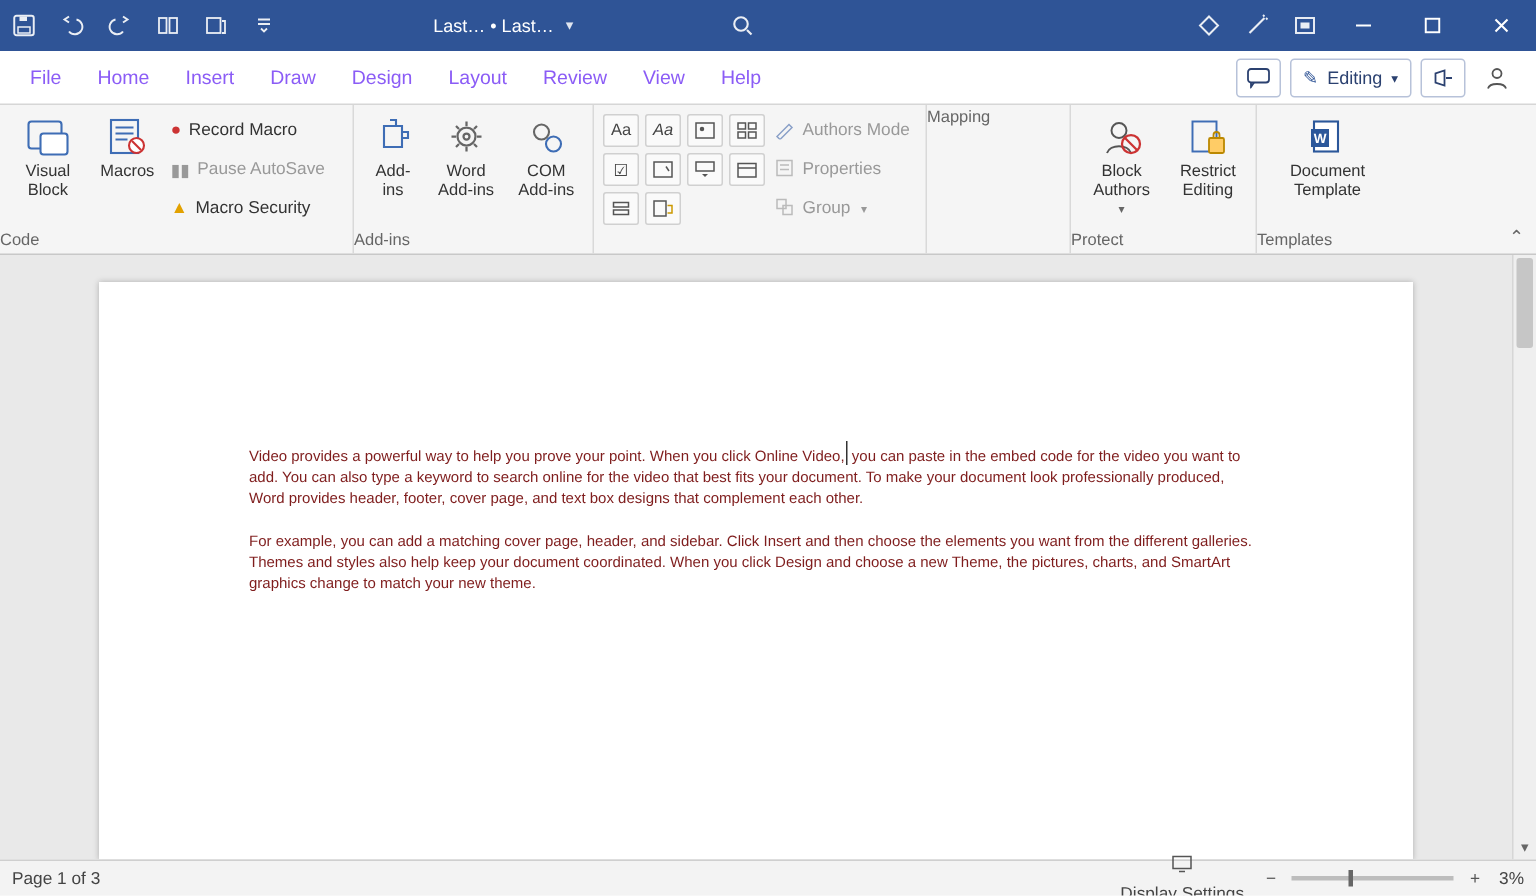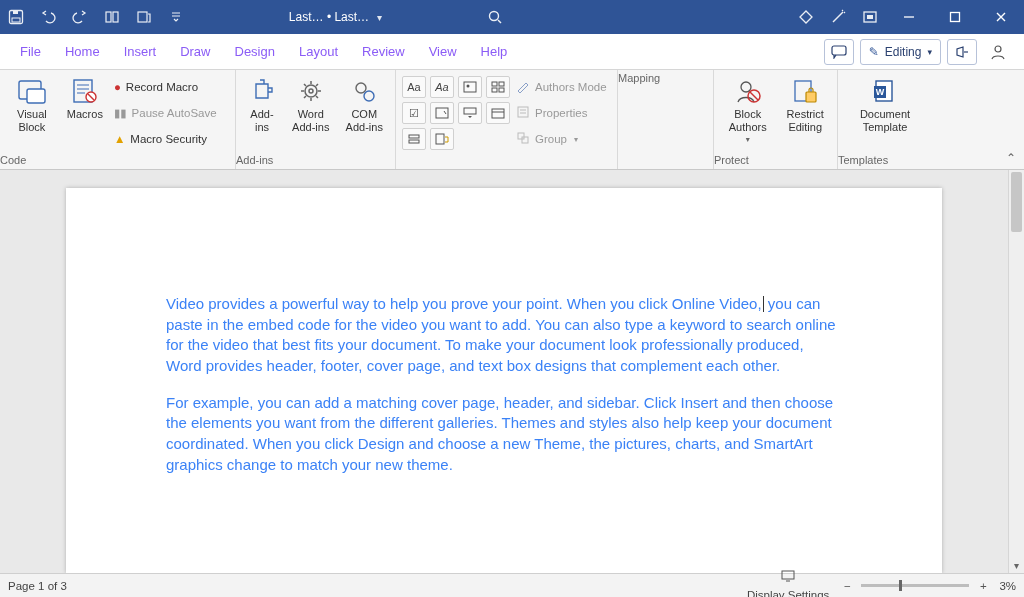--- a/index.html
+++ b/index.html
@@ -39,21 +39,21 @@
   .bigbtn .lbl { text-align: center; line-height: 1.15; }
   .smallbtn { display: flex; align-items: center; gap: 5px; height: 22px; font-size: 11.5px; color: #333; padding: 0 2px; }
   .stack { display: flex; flex-direction: column; gap: 4px; padding-top: 2px; }
   .ctrl-row { display: flex; gap: 4px; }
   .ctrl-cell { width: 24px; height: 22px; border: 1px solid #d0d0d0; border-radius: 2px; display: flex; align-items: center; justify-content: center; font-size: 11px; color: #444; background:#fafafa; }
   .collapse { position: absolute; right: 8px; bottom: 4px; font-size: 12px; color: #666; }
 
   
   .docarea { position: absolute; top: 170px; left: 0; right: 0; bottom: 24px; background: #e9e9e9; display: flex; }
   .page-scroll { flex: 1; overflow: hidden; display: flex; justify-content: center; padding-top: 18px; }
-  .page { width: 876px; background: #fff; box-shadow: 0 0 4px rgba(0,0,0,.25); padding: 106px 100px 0 100px; font-size: 15px; color: #3b82f6; line-height: 1.38; font-family: Calibri, "Segoe UI", Arial, sans-serif; }
+  .page { width: 876px; background: #fff; box-shadow: 0 0 4px rgba(0,0,0,.25); padding: 106px 100px 0 100px; font-size: 10px; color: #7f1d1d; line-height: 1.38; font-family: Calibri, "Segoe UI", Arial, sans-serif; }
   .page p { margin: 0 0 16px; }
   .cursor { display: inline-block; width: 0; border-right: 1px solid #333; height: 16px; vertical-align: text-bottom; margin-left: 1px; }
   .vscroll { width: 16px; background: #efefef; border-left: 1px solid #d6d6d6; position: relative; }
   .vscroll .thumb { position: absolute; top: 2px; left: 2px; right: 2px; height: 60px; background: #c6c6c6; border-radius: 2px; }
   .vscroll .arr { position: absolute; left: 0; right: 0; height: 16px; display: flex; align-items: center; justify-content: center; color: #666; font-size: 10px; }
   .vscroll .arr.top { top: 0; }
   .vscroll .arr.bot { bottom: 0; }
 
   
   .statusbar { position: absolute; bottom: 0; left: 0; right: 0; height: 24px; background: #f3f3f3; border-top: 1px solid #cfcfcf; display: flex; align-items: center; font-size: 11.5px; color: #444; padding: 0 8px; }

